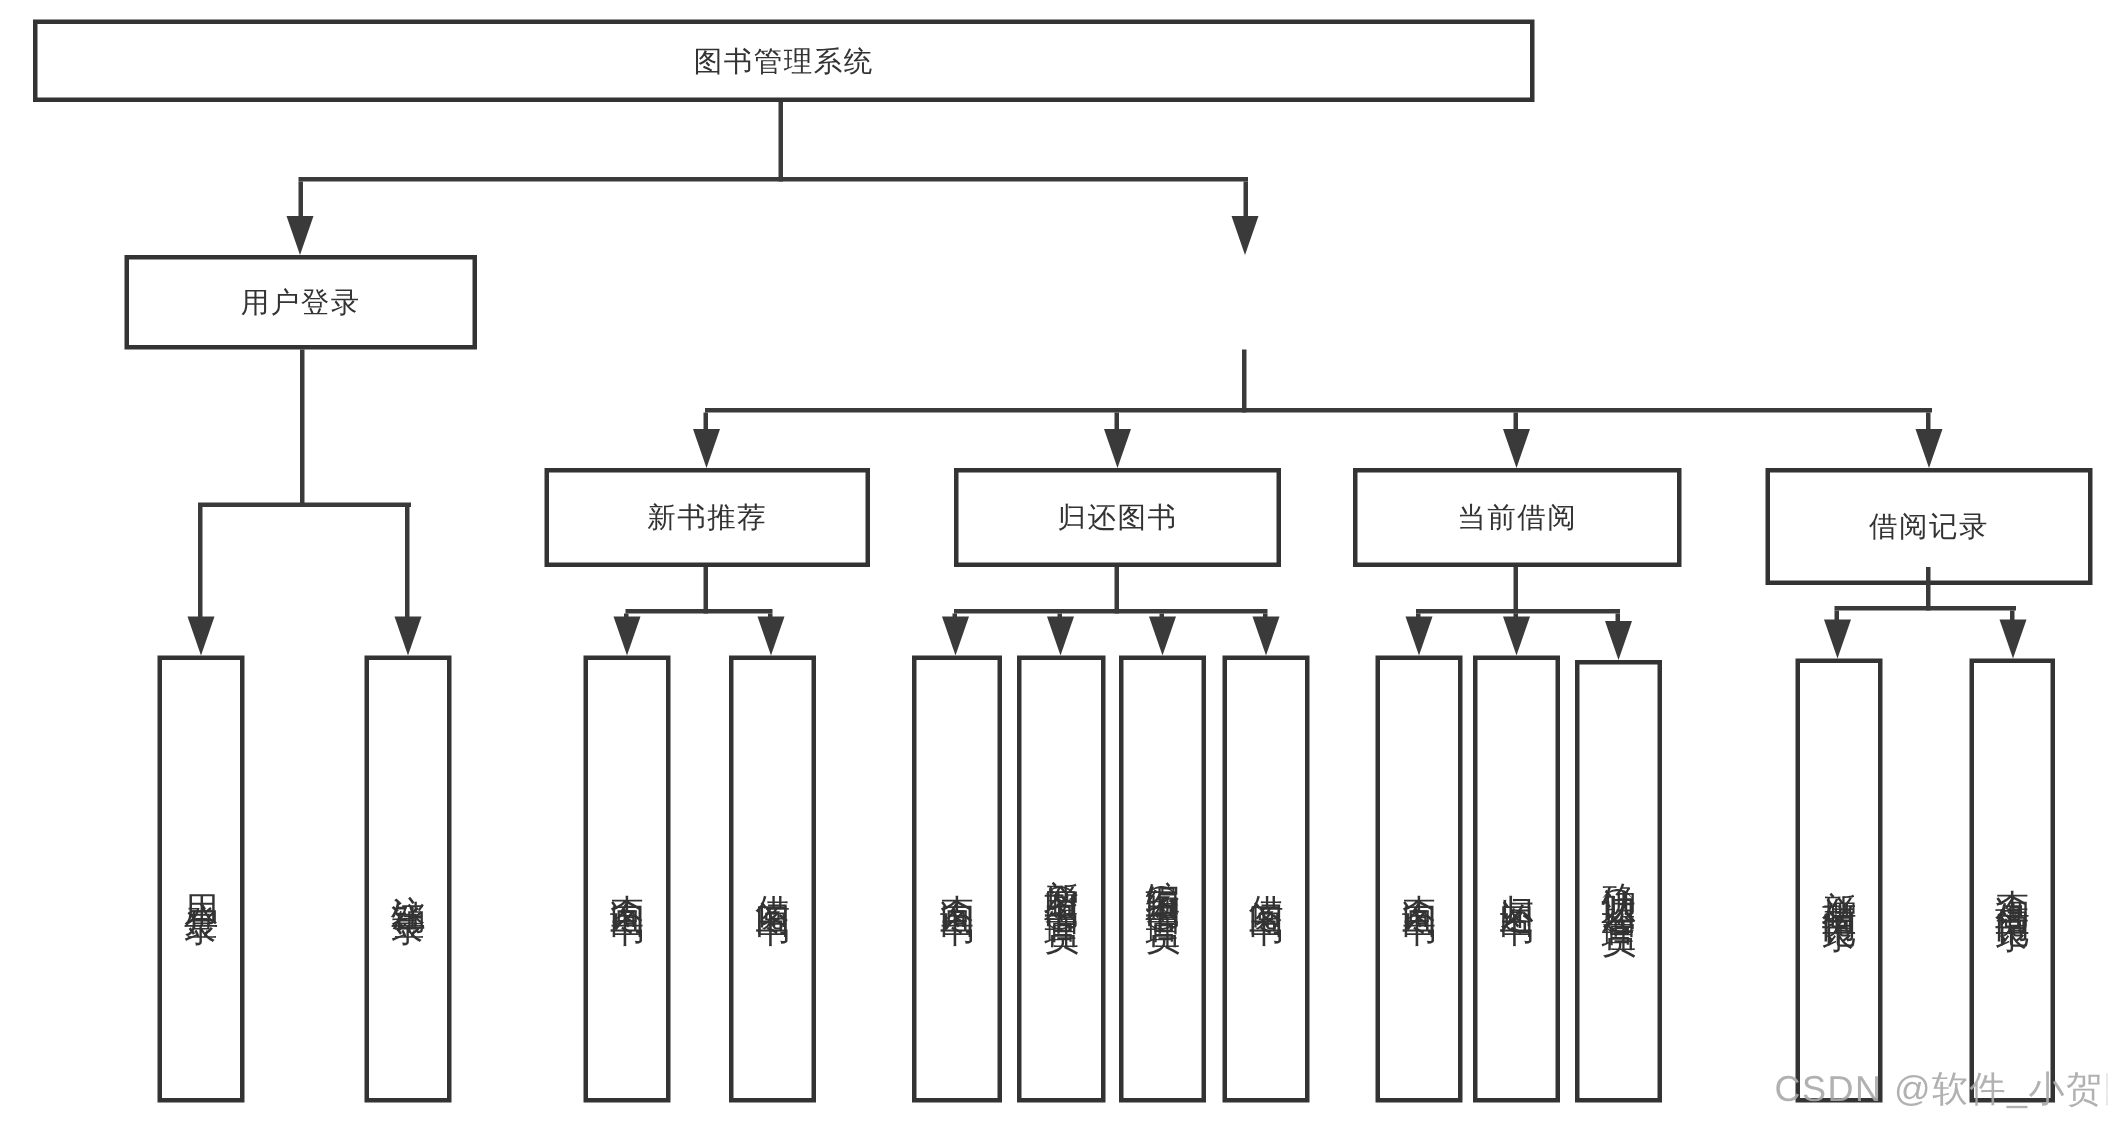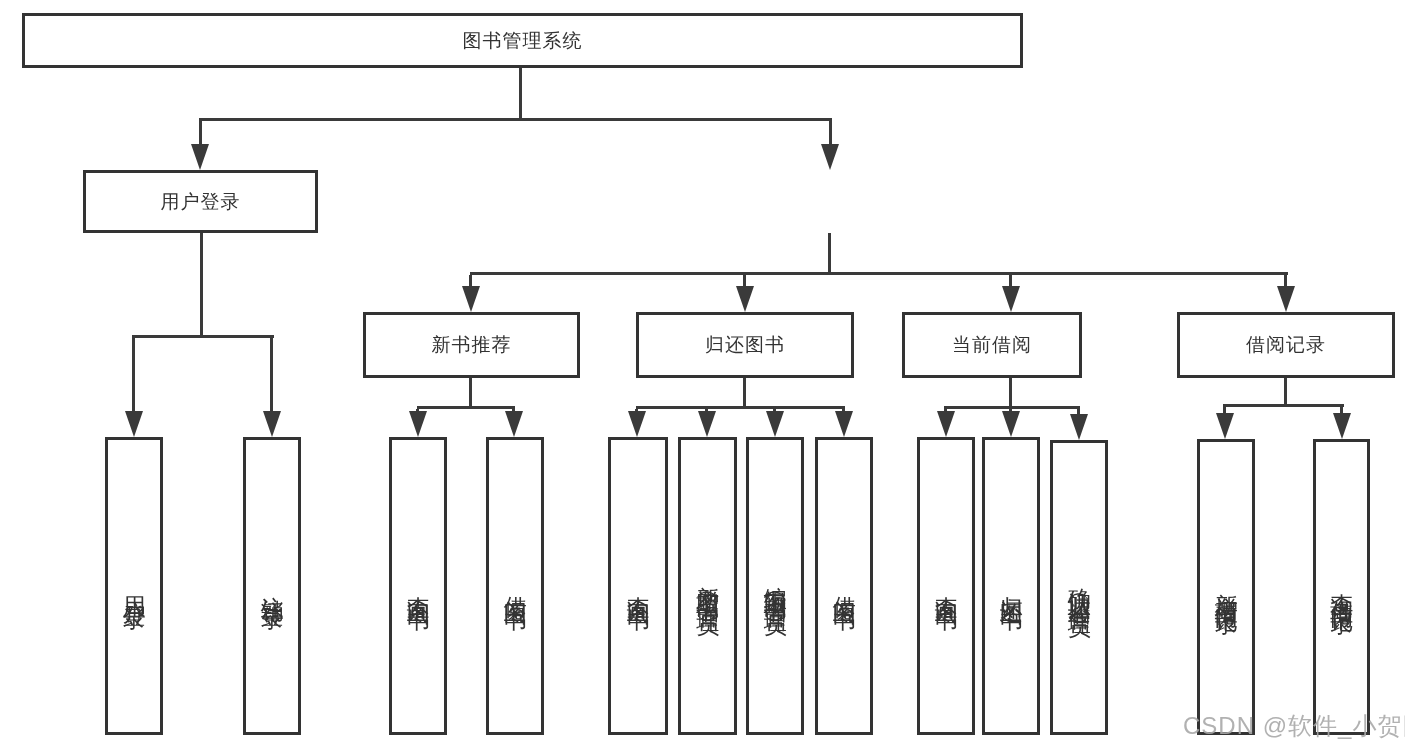--- a/index.html
+++ b/index.html
@@ -69,25 +69,25 @@
 
 
   <div class="box" style="left:363px;top:312px;width:217px;height:66px;">
     <span class="hlabel">新书推荐</span>
   </div>
 
   <div class="box" style="left:636px;top:312px;width:218px;height:66px;">
     <span class="hlabel">归还图书</span>
   </div>
 
-  <div class="box" style="left:902px;top:312px;width:180px;height:66px;">
+  <div class="box" style="left:902px;top:312px;width:219px;height:66px;">
     <span class="hlabel">当前借阅</span>
   </div>
 
-  <div class="box" style="left:1177px;top:312px;width:218px;height:66px;">
+  <div class="box" style="left:1177px;top:312px;width:218px;height:78px;">
     <span class="hlabel">借阅记录</span>
   </div>
 
   <div class="box" style="left:105px;top:437px;width:58px;height:298px;">
     <span class="vlabel">用户登录</span>
   </div>
 
   <div class="box" style="left:243px;top:437px;width:58px;height:298px;">
     <span class="vlabel">注销登录</span>
   </div>

